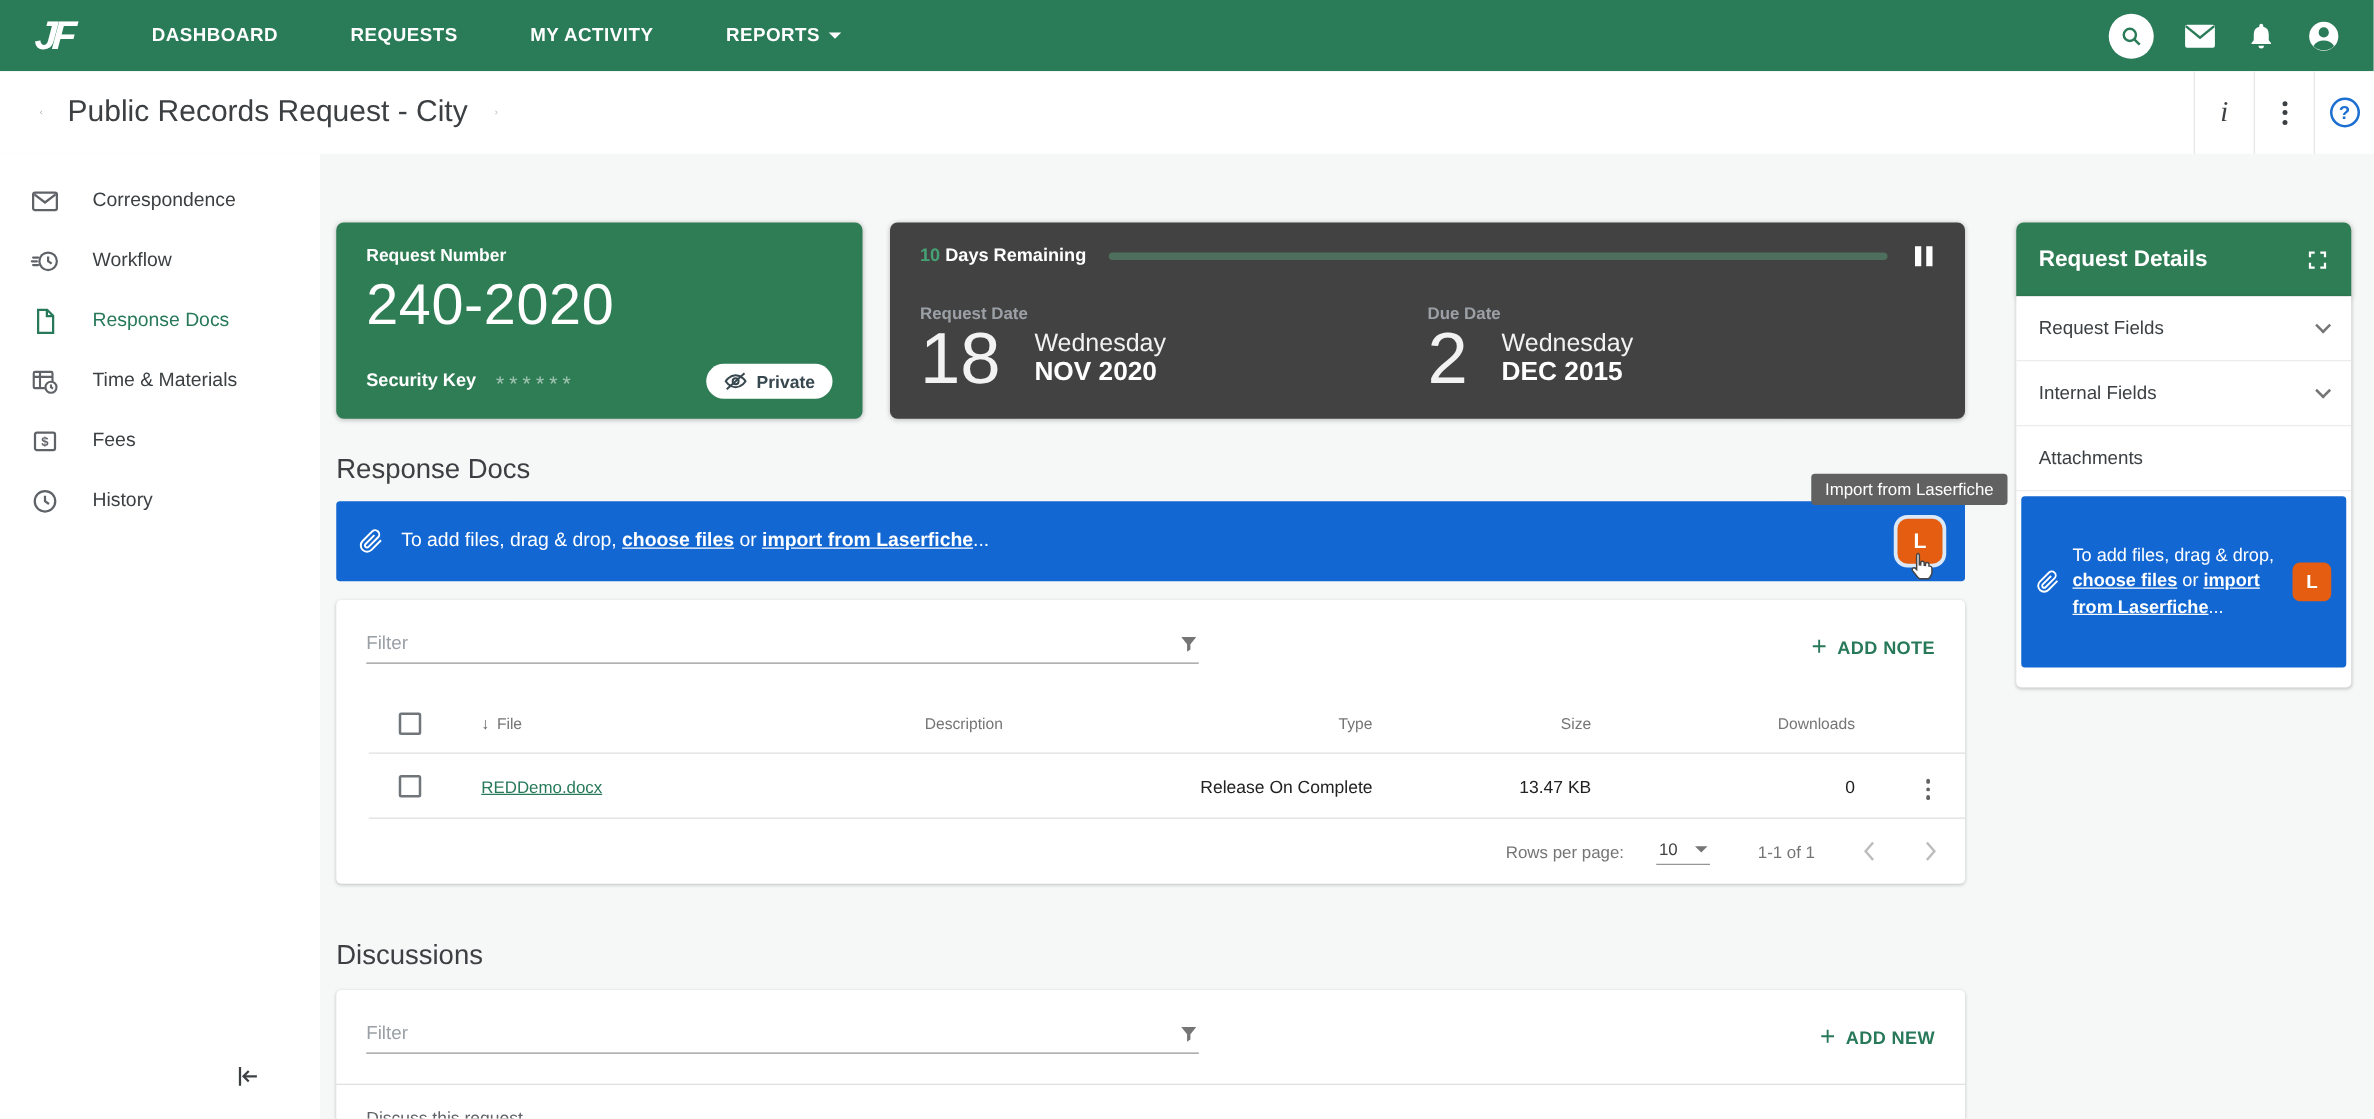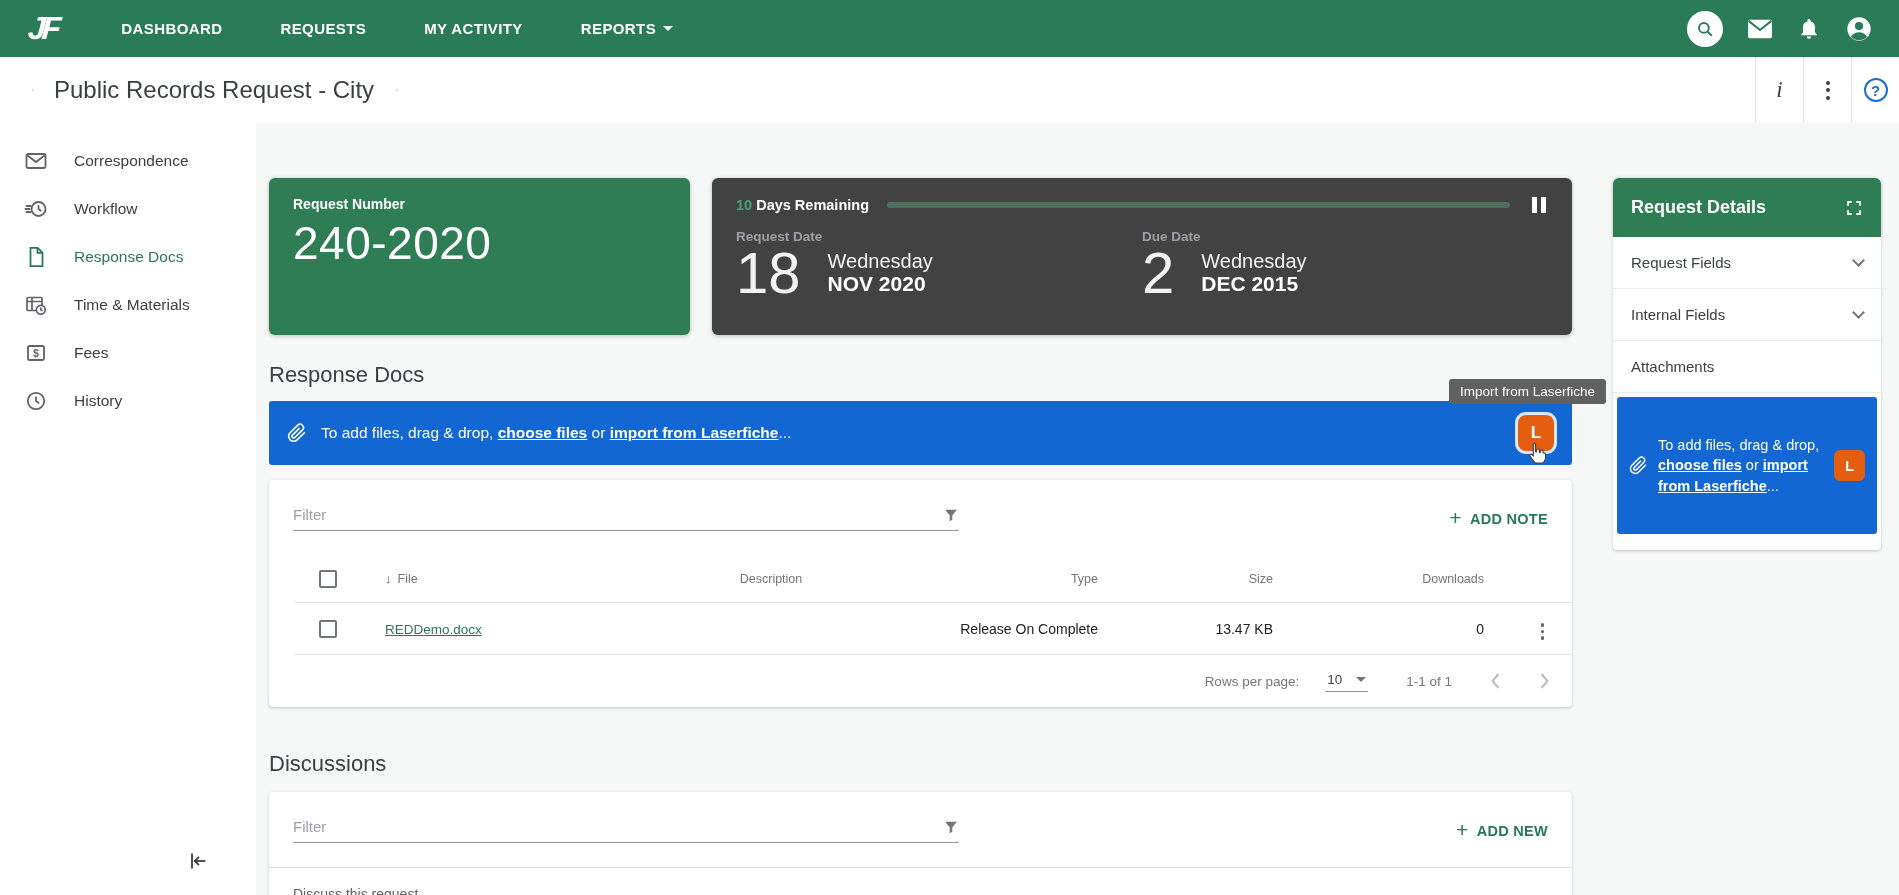--- a/index.html
+++ b/index.html
@@ -49,21 +49,21 @@
   .gc-seckey { font-size:14.5px; font-weight:700; }
   .gc-mask { font-size:17px; letter-spacing:4px; color:rgba(255,255,255,.55); margin-left:16px; position:relative; top:3px; }
   .private-pill { margin-left:auto; background:#fff; border-radius:15px; height:28px; display:flex; align-items:center; gap:7px; padding:0 14px; cursor:pointer; color:#37474f; font-size:14px; font-weight:600; }
 
   .dark-card { flex:1; height:157px; background:#424242; border-radius:6px; color:#fff; padding:17px 24px 14px; box-shadow:0 1px 4px rgba(0,0,0,.25); display:flex; flex-direction:column; }
   .dc-top { display:flex; align-items:center; }
   .dc-days { font-size:14.5px; font-weight:700; white-space:nowrap; }
   .dc-days .num { color:#46a274; }
   .progressbar { flex:1; height:6px; background:#4e6e5e; border-radius:3px; margin:0 20px 0 18px; }
   .pause-icon { cursor:pointer; }
-  .dc-dates { display:flex; margin-top:14px; flex:1; }
+  .dc-dates { display:flex; margin-top:28px; flex:1; }
   .date-block { flex:1; display:flex; flex-direction:column; }
   .date-label { color:#9aa0a6; font-size:13.5px; font-weight:600; }
   .date-main { display:flex; align-items:flex-end; gap:27px; margin-top:2px; }
   .date-day { font-size:58px; font-weight:300; line-height:.92; color:#f2f2f2; }
   .date-texts { padding-bottom:3px; }
   .date-weekday { font-size:20px; font-weight:400; color:#f2f2f2; line-height:22px; }
   .date-month { font-size:21px; font-weight:700; line-height:24px; }
 
   
   .section-h { font-size:22px; font-weight:400; color:#3c4043; }
@@ -250,20 +250,32 @@
   </aside>
 
   <div class="main">
     <div class="center">
 
       <div class="cards-row">
         <div class="green-card">
           <div>
             <div class="gc-label">Request Number</div>
             <div class="gc-number">240-2020</div>
+          </div>
+          <div class="gc-bottom">
+            <span class="gc-seckey">Security Key</span>
+            <span class="gc-mask">******</span>
+            <div class="private-pill">
+              <svg width="19" height="16" viewBox="0 0 24 20" fill="none" stroke="#37474f" stroke-width="2">
+                  <path d="M2 10s3.6-6 10-6 10 6 10 6-3.6 6-10 6S2 10 2 10z"></path>
+                  <circle cx="12" cy="10" r="3"></circle>
+                  <path d="M3 18L21 2"></path>
+                </svg>
+              <span>Private</span>
+            </div>
           </div>
         </div>
 
         <div class="dark-card">
           <div class="dc-top">
             <div class="dc-days"><span class="num">10 </span><span>Days Remaining</span></div>
             <div class="progressbar"></div>
             <svg class="pause-icon" width="18" height="20" viewBox="0 0 18 20">
                 <rect x="2" y="2" width="5" height="16" fill="#fff"></rect>
                 <rect x="11" y="2" width="5" height="16" fill="#fff"></rect>

